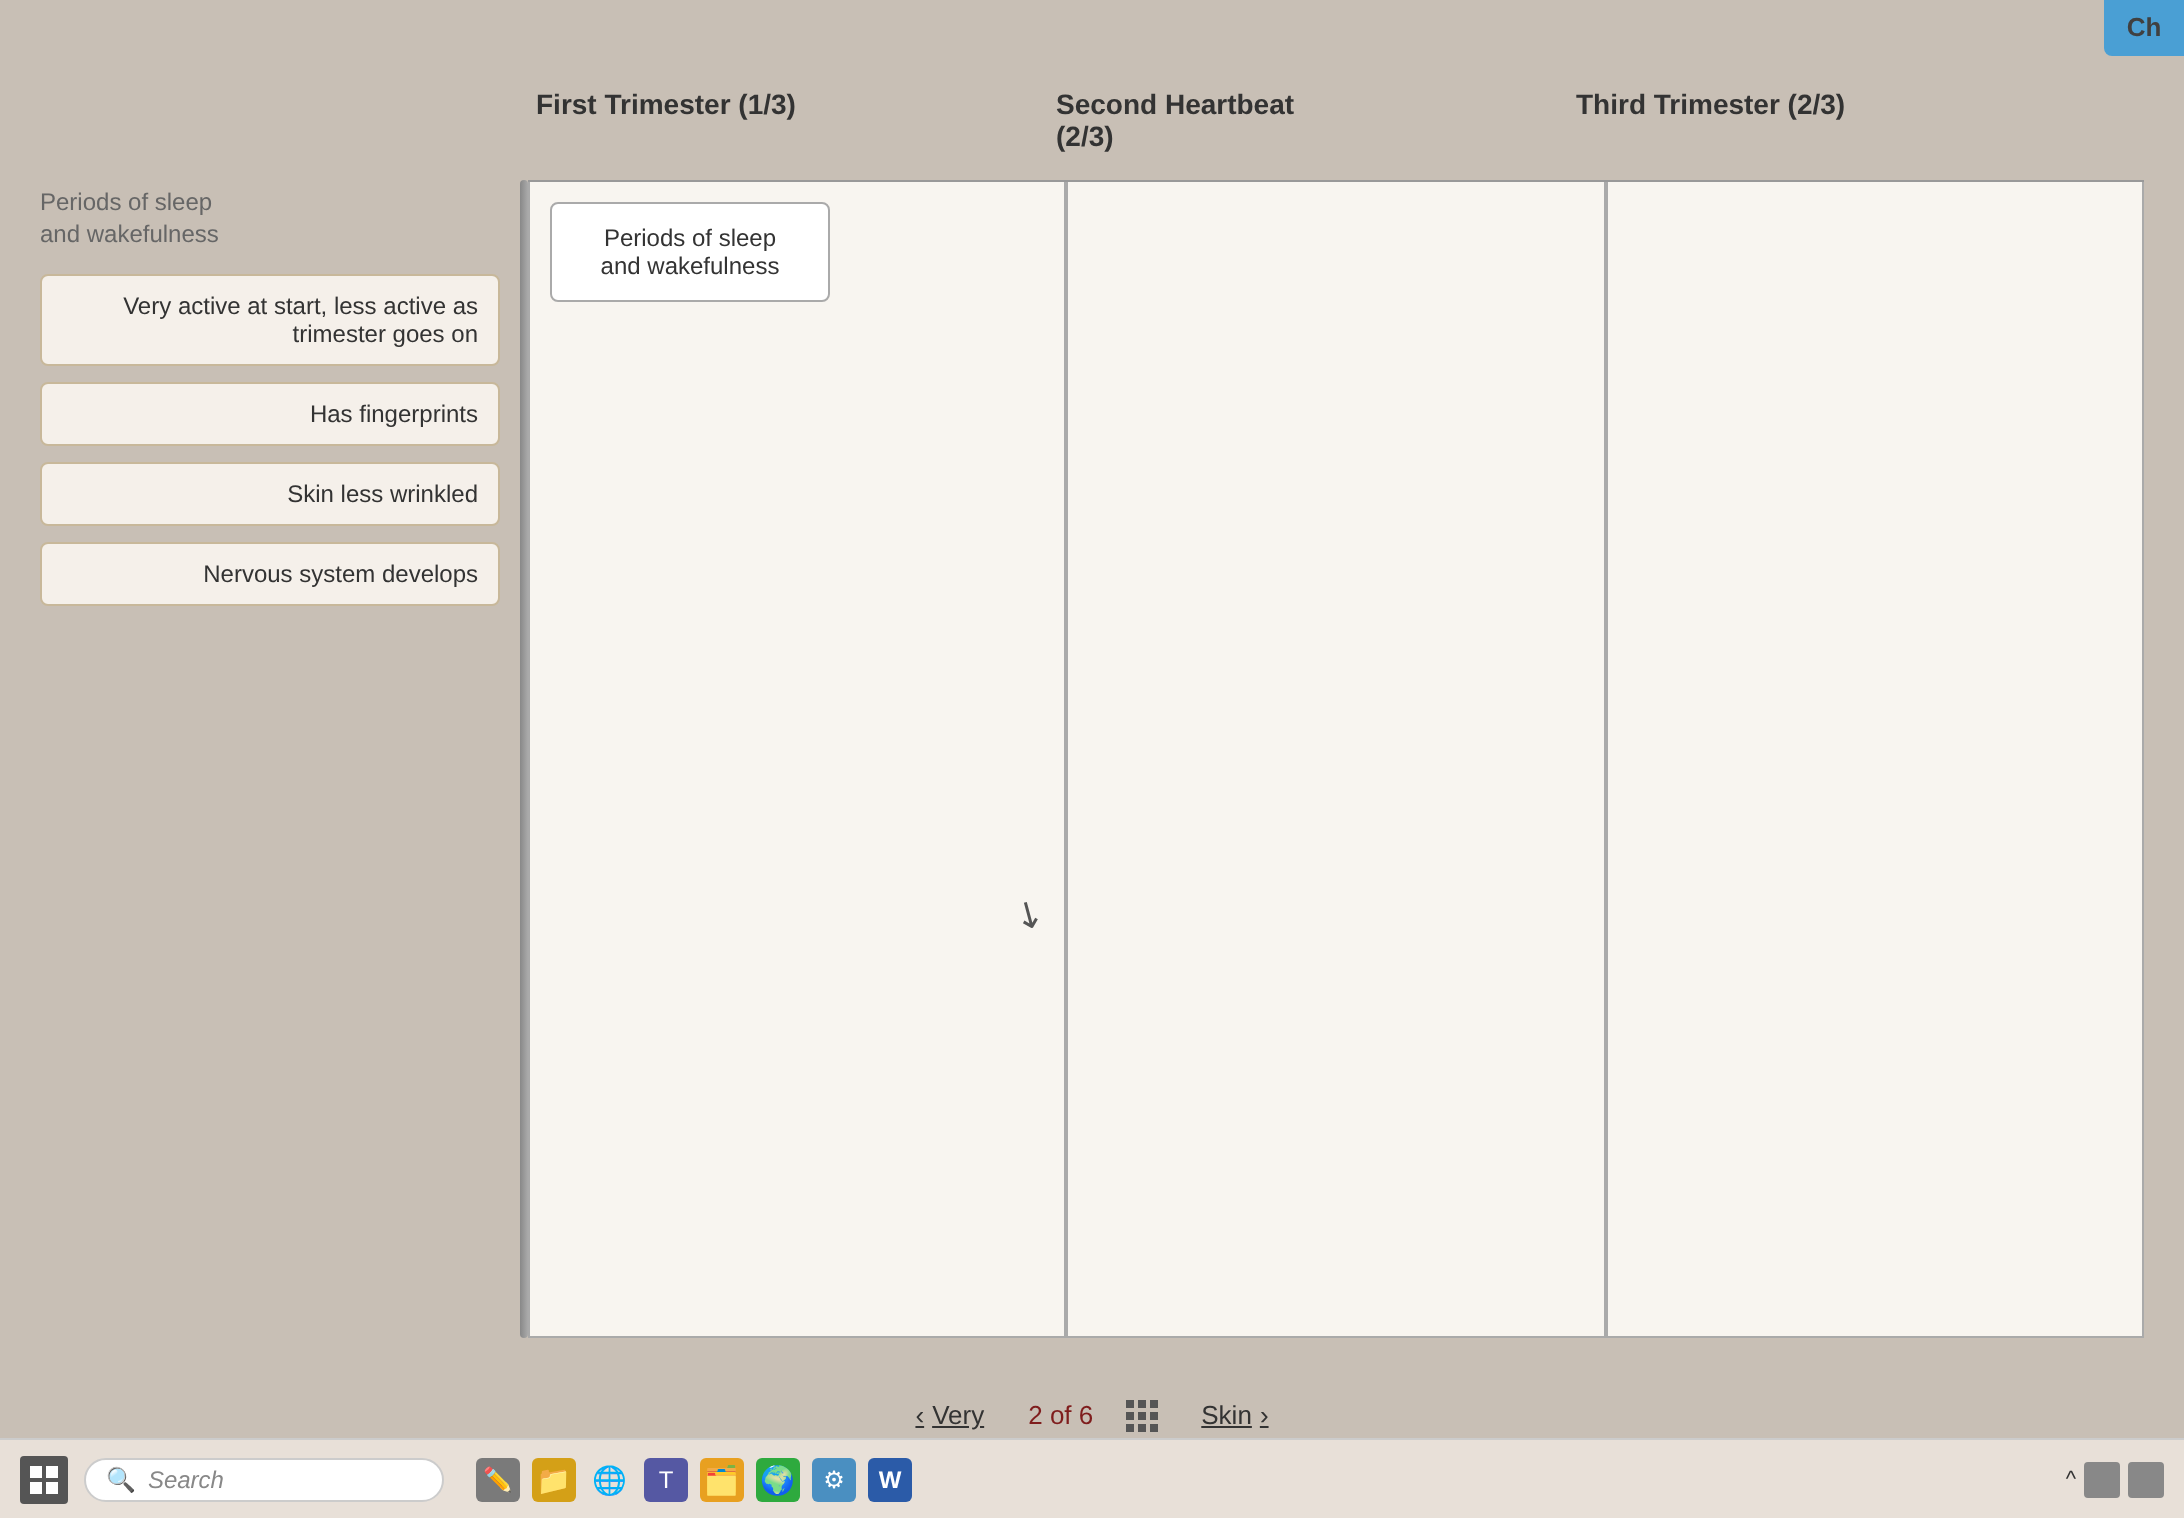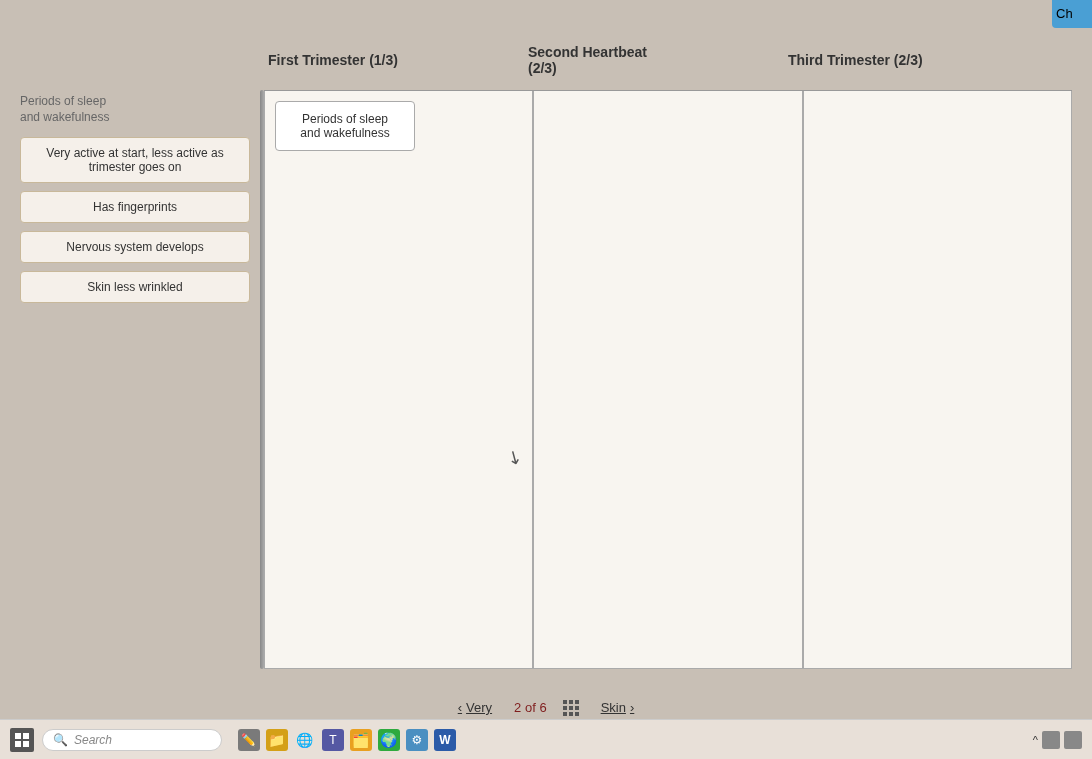--- a/index.html
+++ b/index.html
@@ -34,21 +34,20 @@
       display: flex;
       flex-direction: column;
       padding: 10px 20px;
     }
 
     
     .column-headers {
       display: flex;
       margin-left: 240px;
       margin-bottom: 10px;
-      align-items: center;
     }
 
     .col-header {
       font-size: 14px;
       font-weight: 600;
       color: #333;
       text-align: left;
       padding: 4px 8px;
     }
 
@@ -85,21 +84,21 @@
       line-height: 1.3;
     }
 
     .sidebar-item {
       background: #f5f0ea;
       border: 1px solid #c8b89a;
       border-radius: 4px;
       padding: 8px 10px;
       font-size: 12px;
       color: #333;
-      text-align: center;
+      text-align: right;
       cursor: pointer;
     }
 
     
     .columns-container {
       display: flex;
       flex: 1;
       border-top: 1px solid #999;
       position: relative;
     }
@@ -284,21 +283,21 @@
       width: 18px;
       height: 18px;
       background: #888;
       border-radius: 2px;
     }
   </style>
 </head>
 <body>
 
 <div class="top-bar">
-  <span style="color:#000000; font-size:13px; font-weight:normal; padding:6px 4px; display:block; text-align:left;">Ch</span>
+  <span style="color:#404040; font-size:13px; font-weight:bold; padding:6px 4px; display:block; text-align:center;">Ch</span>
 </div>
 
 <div class="main-content">
 
   <div class="column-headers">
     <div class="col-header col-header-first">
       <span>First Trimester (1/3)</span>
     </div>
     <div class="col-header col-header-second">
       <span>Second Heartbeat</span><br>
@@ -319,25 +318,25 @@
 
       <div class="sidebar-item">
         <span>Very active at start, less active as trimester goes on</span>
       </div>
 
       <div class="sidebar-item">
         <span>Has fingerprints</span>
       </div>
 
       <div class="sidebar-item">
+        <span>Skin less wrinkled</span>
+      </div>
+
+      <div class="sidebar-item">
         <span>Nervous system develops</span>
-      </div>
-
-      <div class="sidebar-item">
-        <span>Skin less wrinkled</span>
       </div>
 
     </div>
 
     <div class="sidebar-divider"></div>
 
     <div class="columns-container">
 
       <div class="trimester-col trimester-col-first">
         <div class="card-in-col">

